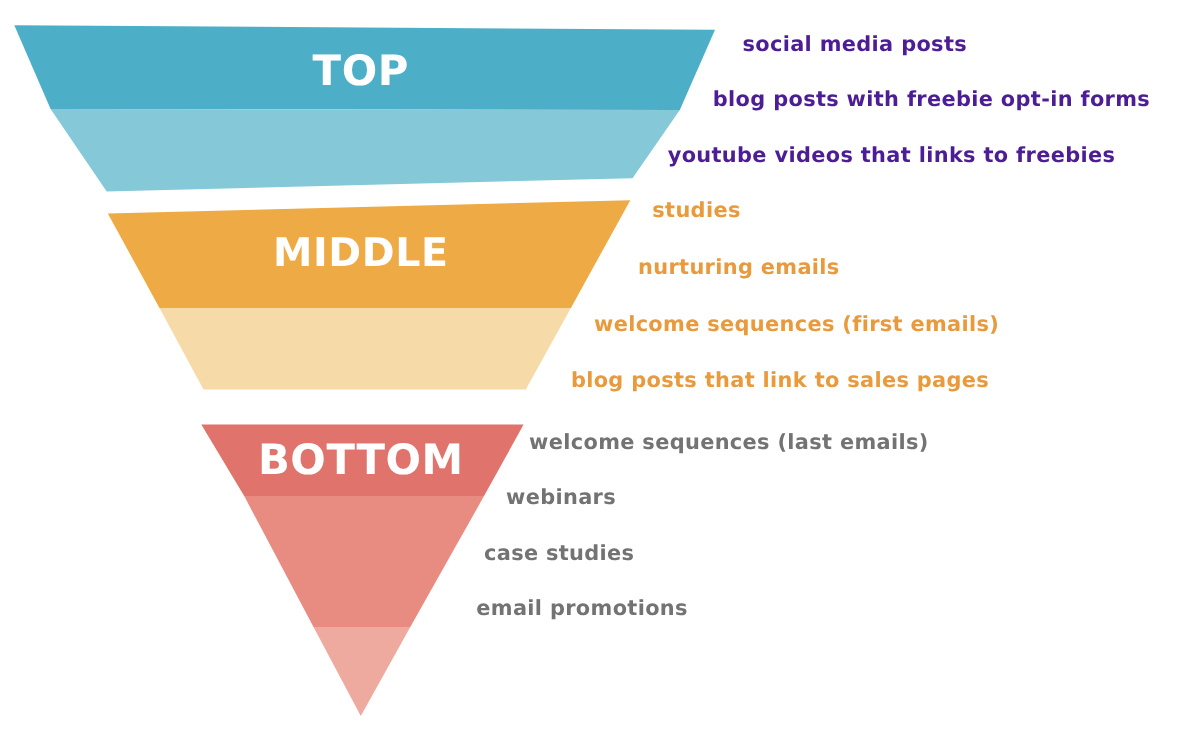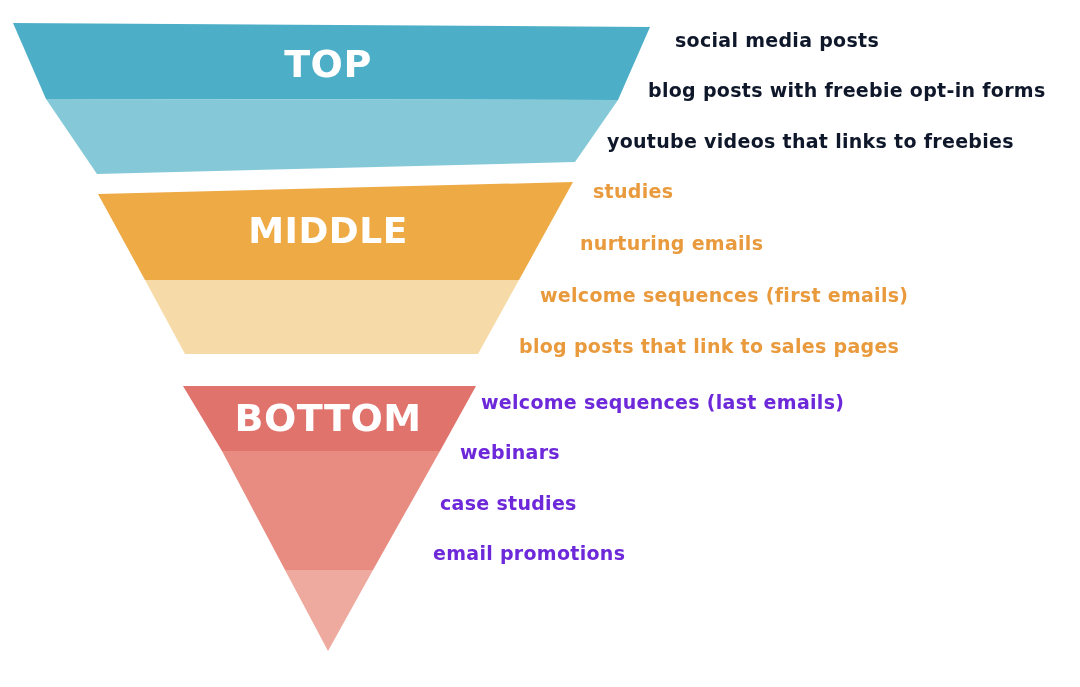--- a/index.html
+++ b/index.html
@@ -1,22 +1,22 @@
 <!DOCTYPE html>
 <html><head>
 <meta charset="utf-8">
 <style>
   html, body { margin:0; padding:0; background:#ffffff; }
   body { width:1080px; height:687px; position:relative; overflow:hidden; font-family:"DejaVu Sans", sans-serif; }
   svg.funnel { position:absolute; left:0; top:0; }
   .stage-label { position:absolute; color:#ffffff; font-family:"DejaVu Sans", sans-serif; font-weight:bold; text-align:center; letter-spacing:0.5px; }
   .item { position:absolute; font-family:"DejaVu Sans", sans-serif; font-weight:bold; font-size:19px; white-space:nowrap; letter-spacing:0.3px; }
-  .blue { color:#0f172a; }
+  .blue { color:#4c1d95; }
   .orange { color:#e99a3c; }
-  .red { color:#6d28d9; }
+  .red { color:#737373; }
 </style>
 </head>
 <body>
 
 <svg class="funnel" width="1080" height="687" viewBox="0 0 1080 687">
 
   <polygon points="13,23 650,27 618,100 46,99" fill="#4cafc7"></polygon>
   <polygon points="46,99 618,100 575,162 97,174" fill="#85c9d8"></polygon>
 
   <polygon points="98,194 573,182 519,280 145,280" fill="#eeaa44"></polygon>

